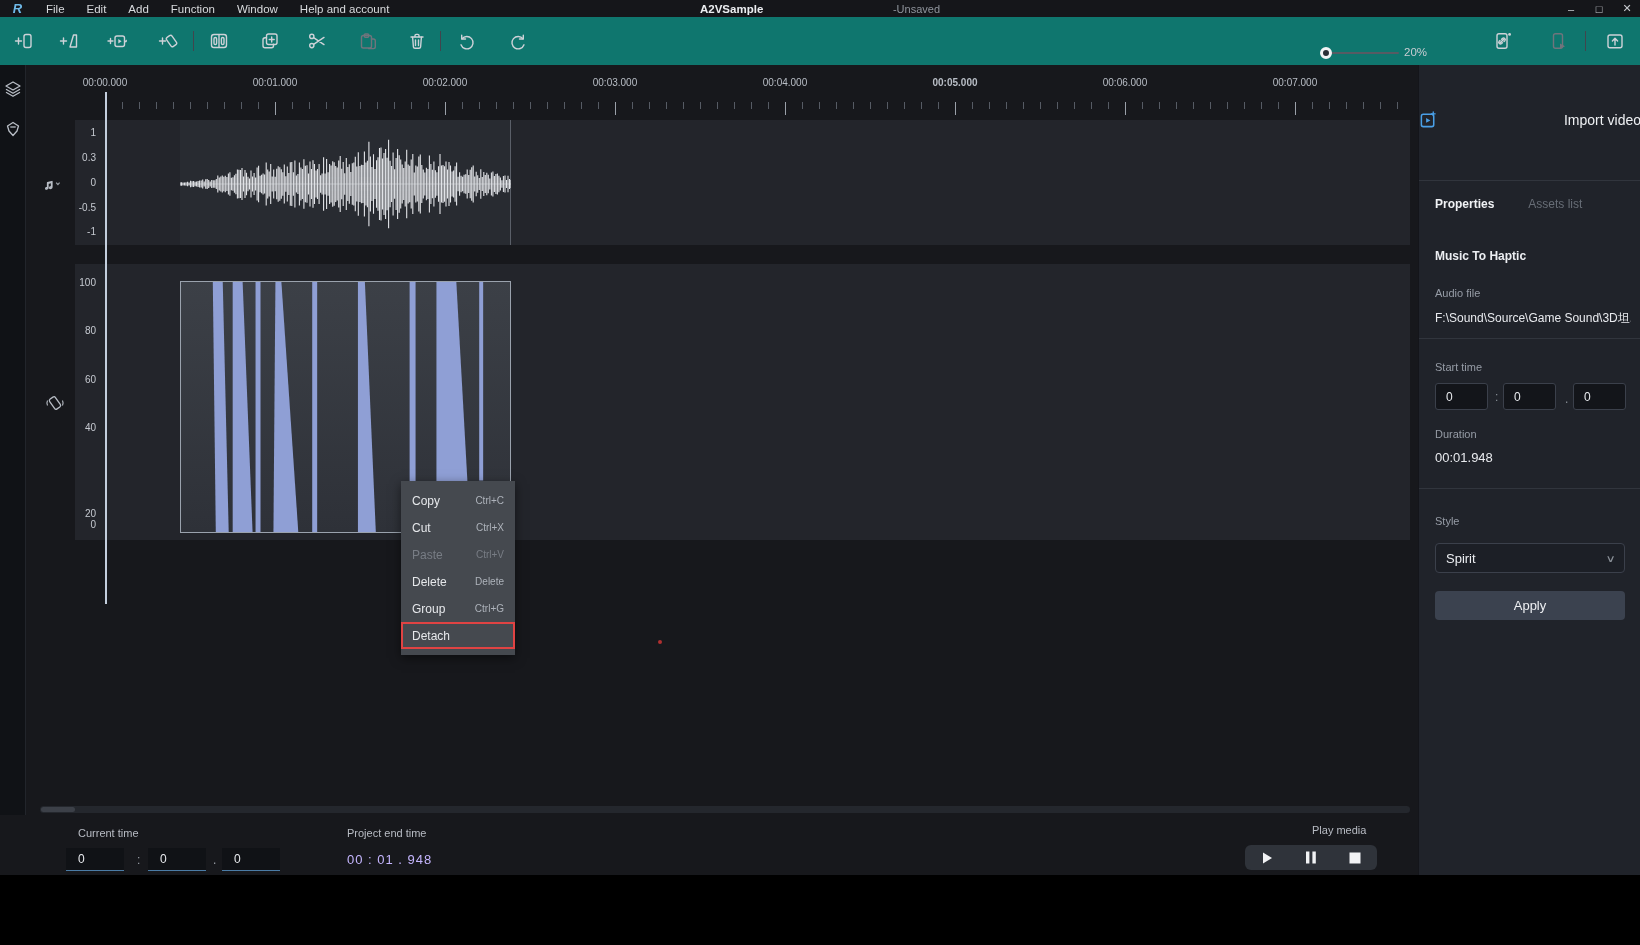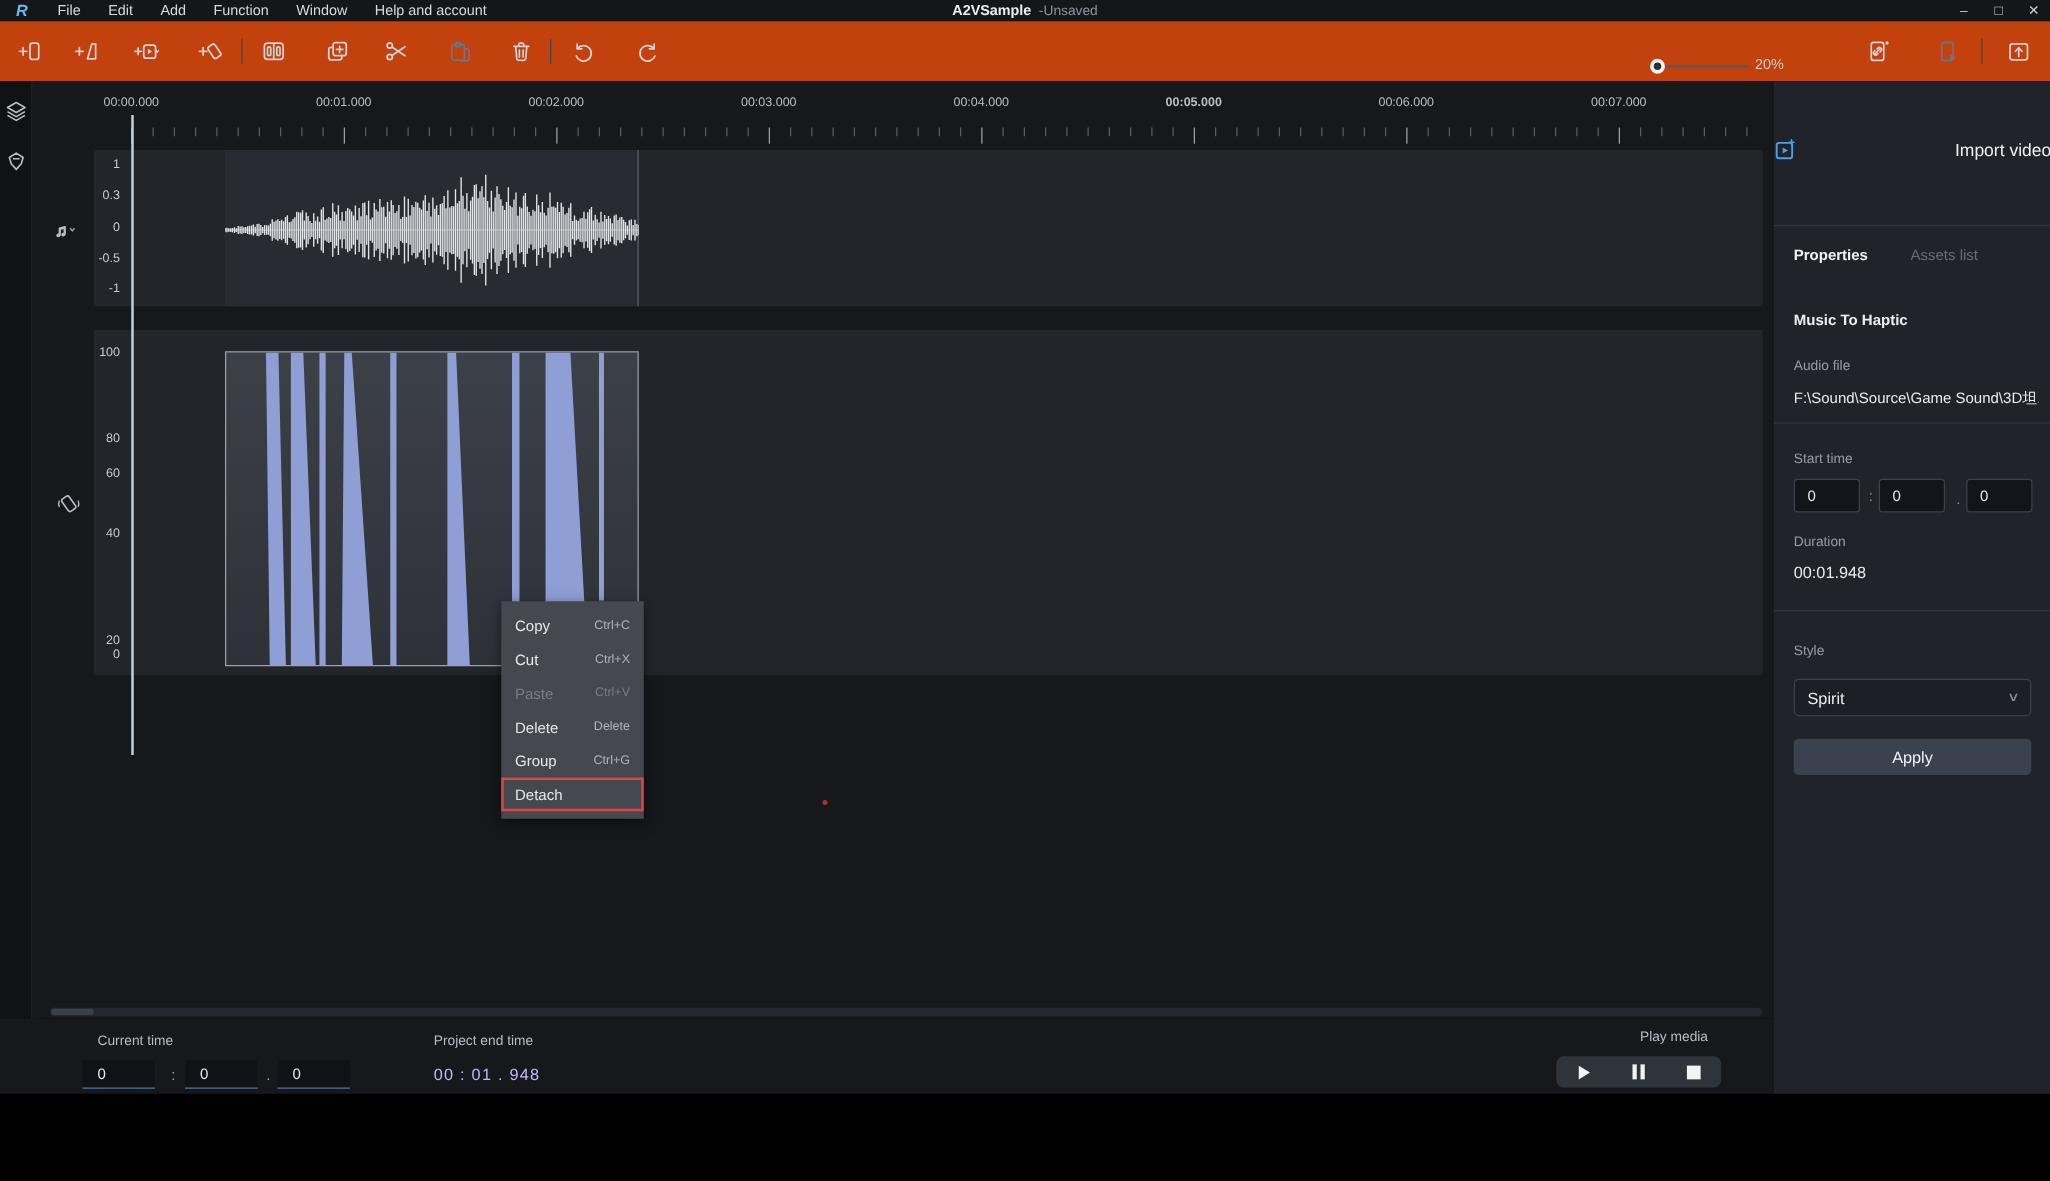--- a/index.html
+++ b/index.html
@@ -8,29 +8,29 @@
   #app { position:relative; width:1640px; height:945px; background:#000; }
 
   
   #titlebar { position:absolute; left:0; top:0; width:1640px; height:17px;
               background:#15161a; display:flex; align-items:center; }
   #logo { width:34px; text-align:center; font-weight:bold; font-style:italic;
           font-size:13px; color:#6fb9e8; letter-spacing:-1px; }
   #menus { display:flex; gap:22px; margin-left:12px; }
   .menu-item { font-size:11.5px; color:#d8dadd; cursor:default; }
   #title-center { position:absolute; left:700px; width:240px; top:0; height:17px;
-                  display:flex; align-items:center; justify-content:center; gap:6px; }
+                  display:flex; align-items:center; justify-content:space-between; gap:6px; }
   #title-name { font-size:11.5px; font-weight:bold; color:#eceef1; }
   #title-unsaved { font-size:11px; color:#8f949c; }
   #win-controls { position:absolute; right:6px; top:0; height:17px; display:flex; gap:14px;
                   align-items:center; }
   .win-btn { font-size:11px; color:#c9ccd1; width:14px; text-align:center; }
 
   
-  #toolbar { position:absolute; left:0; top:17px; width:1640px; height:48px; background:#c2410c; }
+  #toolbar { position:absolute; left:0; top:17px; width:1640px; height:48px; background:#0f766e; }
   .tbtn { position:absolute; top:9px; width:30px; height:30px; display:flex;
           align-items:center; justify-content:center; border-radius:4px; }
   .tbtn svg { stroke:#ced2d8; fill:none; stroke-width:1.4; stroke-linecap:round; stroke-linejoin:round; }
   .tbtn.dim svg { stroke:#70747c; }
   .tsep { position:absolute; top:14px; width:1px; height:20px; background:#41454d; }
   #zoom-slider { position:absolute; left:1321px; top:35px; width:78px; height:2px;
                  background:#565b63; border-radius:2px; }
   #zoom-knob { position:absolute; left:-1px; top:-5px; width:12px; height:12px; border-radius:50%;
                background:#2a2e36; border:3.5px solid #f2f3f5; }
   #zoom-label { position:absolute; left:1404px; top:29px; font-size:11.5px; color:#c8ccd2; }
@@ -394,21 +394,21 @@
 
     <div id="audio-axis">
         <div class="axis-label" style="left: 64px; top: 67px;">1</div>
         <div class="axis-label" style="left: 64px; top: 92px;">0.3</div>
         <div class="axis-label" style="left: 64px; top: 117px;">0</div>
         <div class="axis-label" style="left: 64px; top: 142px;">-0.5</div>
         <div class="axis-label" style="left: 64px; top: 166px;">-1</div>
       </div>
     <div id="haptic-axis">
         <div class="axis-label" style="left: 64px; top: 217px;">100</div>
-        <div class="axis-label" style="left: 64px; top: 265px; margin-top: 21px;">80</div>
+        <div class="axis-label" style="left: 64px; top: 265px;">80</div>
         <div class="axis-label" style="left: 64px; top: 314px;">60</div>
         <div class="axis-label" style="left: 64px; top: 362px;">40</div>
         <div class="axis-label" style="left: 64px; top: 420px; margin-top: 28px;">20</div>
         <div class="axis-label" style="left: 64px; top: 459px;">0</div>
       </div>
 
     <div id="playhead"></div>
 
     <div id="hscroll">
       <div id="hscroll-thumb"></div>

